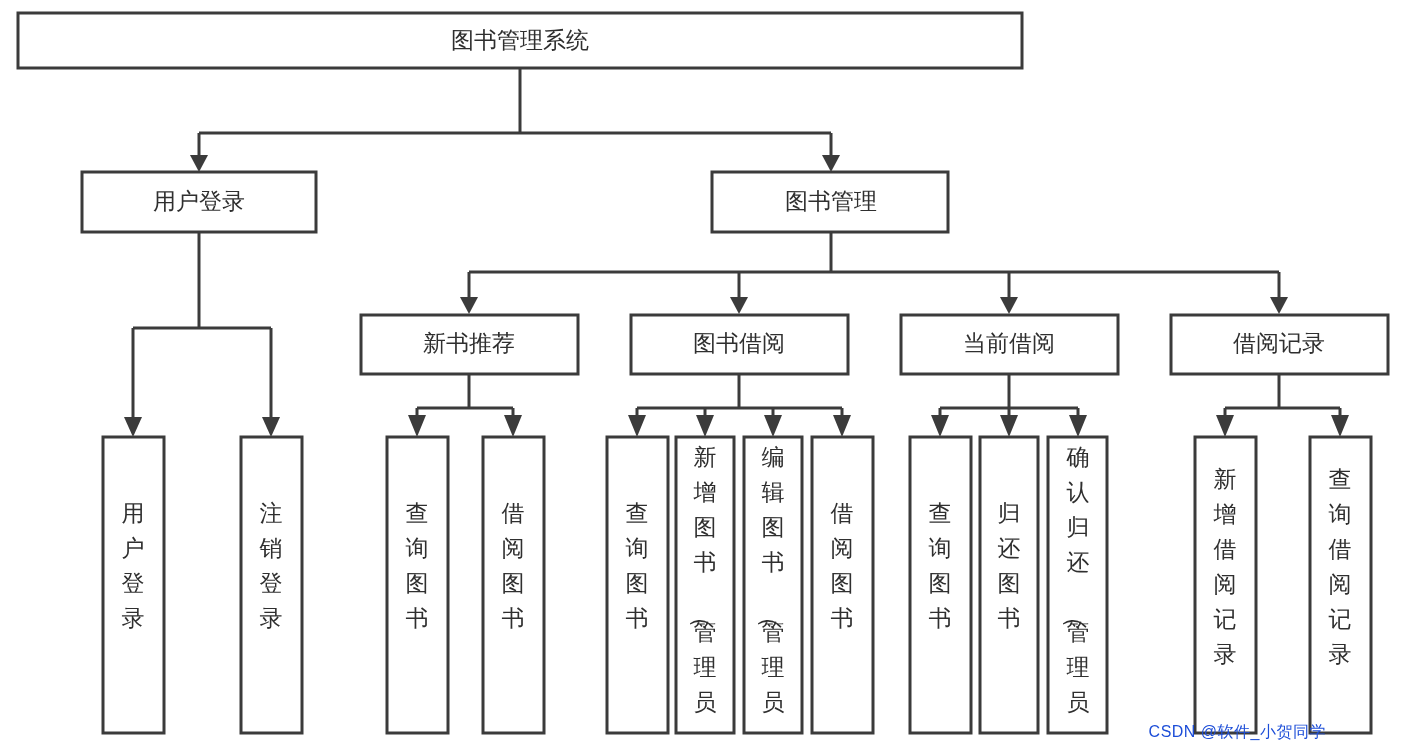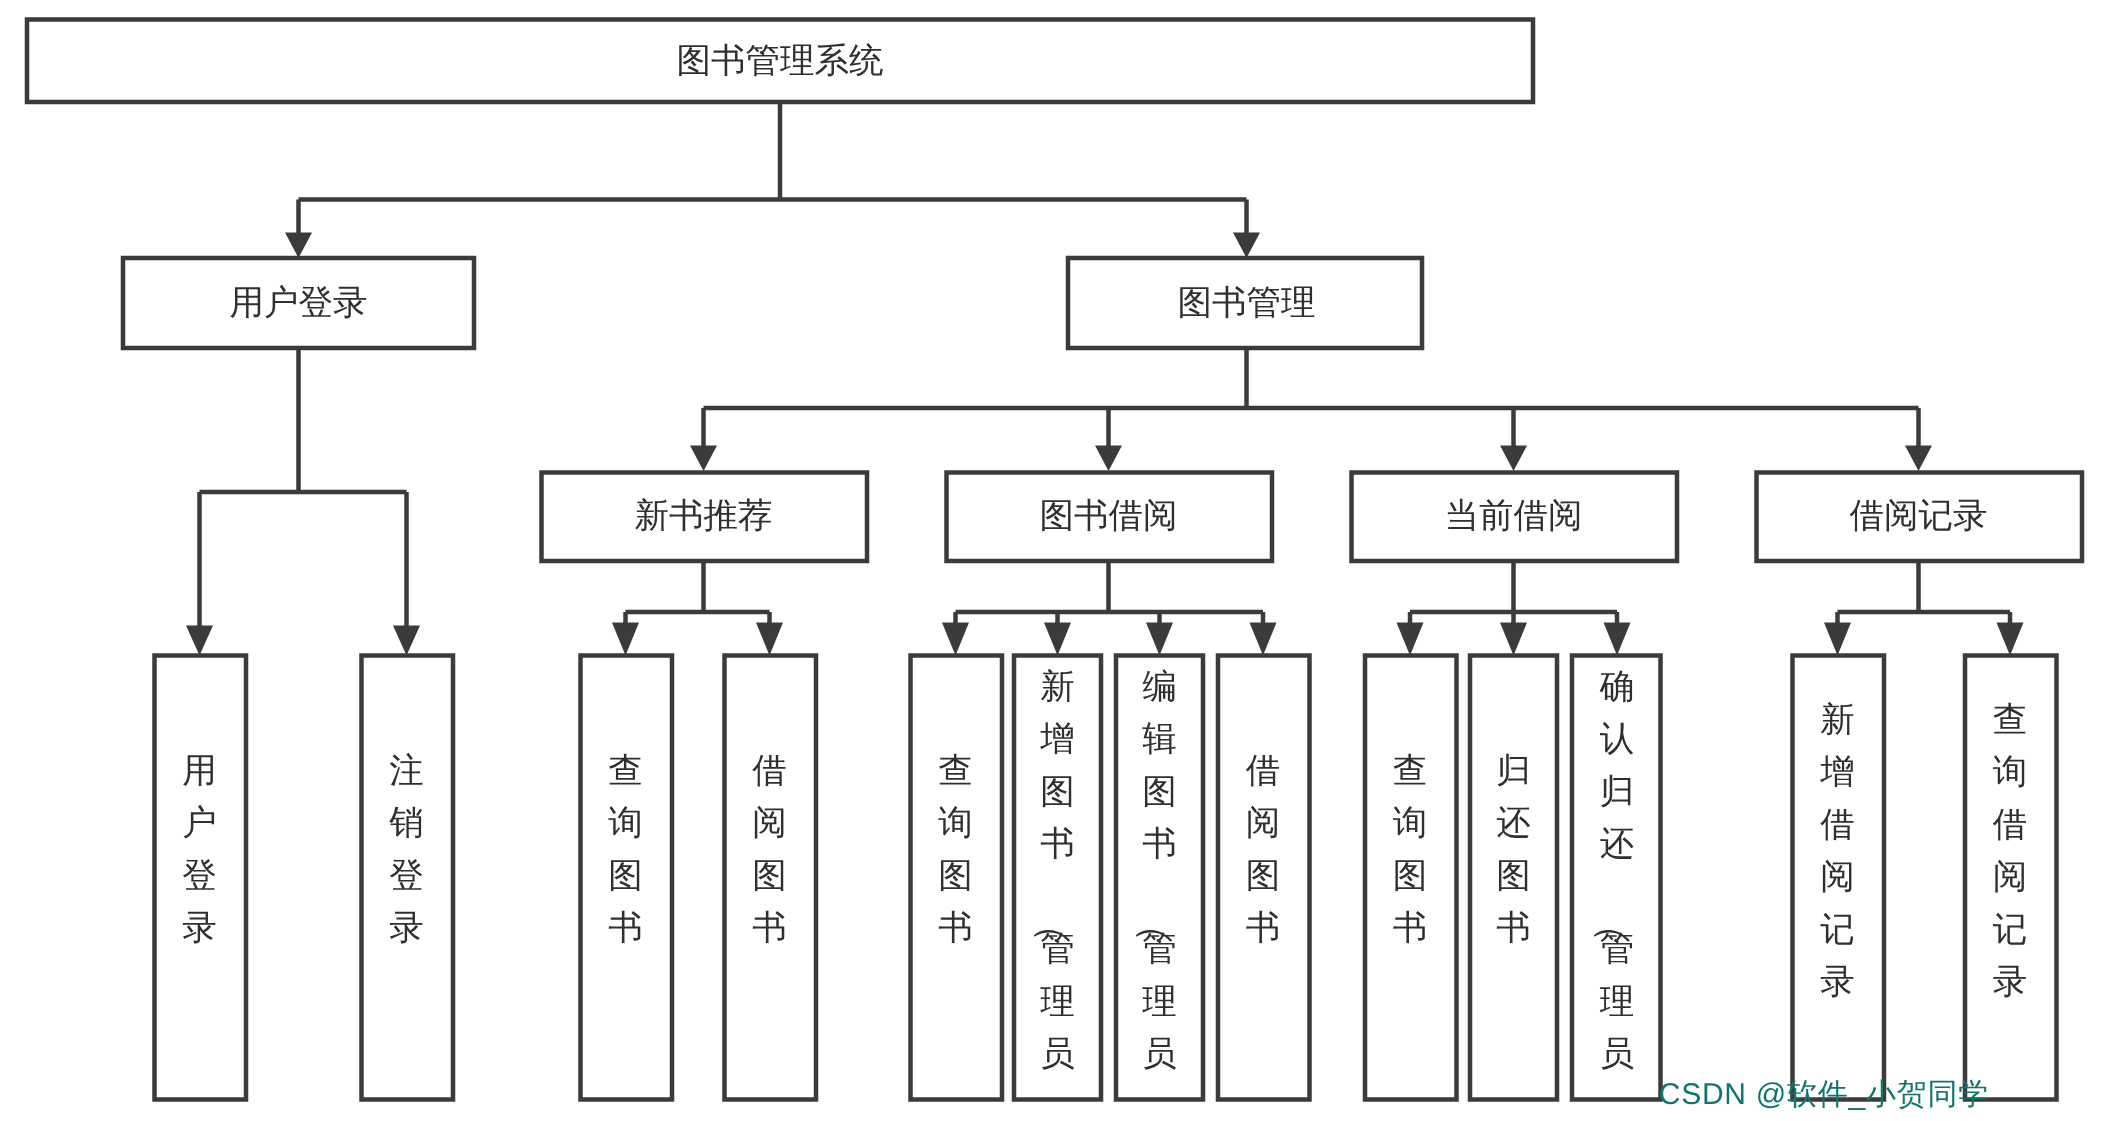--- a/index.html
+++ b/index.html
@@ -53,22 +53,22 @@
     font-family: "Liberation Sans", "DejaVu Sans", sans-serif;
     font-size: 23px;
     fill: #2f2f2f;
     text-anchor: middle;
   }
   .watermark-text {
     position: absolute;
     right: 8px;
     bottom: 4px;
     font-family: "Liberation Sans", "DejaVu Sans", sans-serif;
-    font-size: 20px;
-    color: #0f766e;
+    font-size: 16px;
+    color: #1d4ed8;
     letter-spacing: 0.5px;
     white-space: nowrap;
     user-select: none;
   }
 </style>
 </head>
 <body>
 
 <div id="diagram-root">
 

